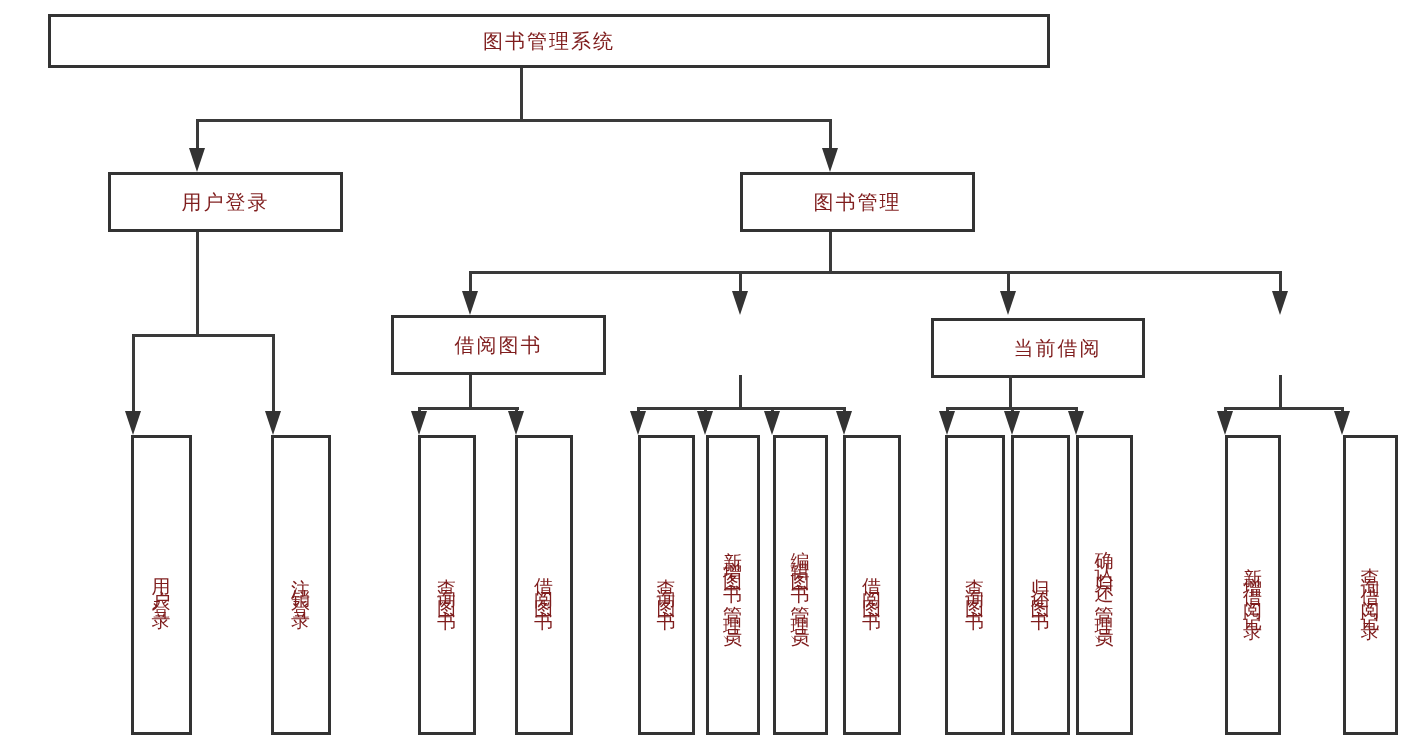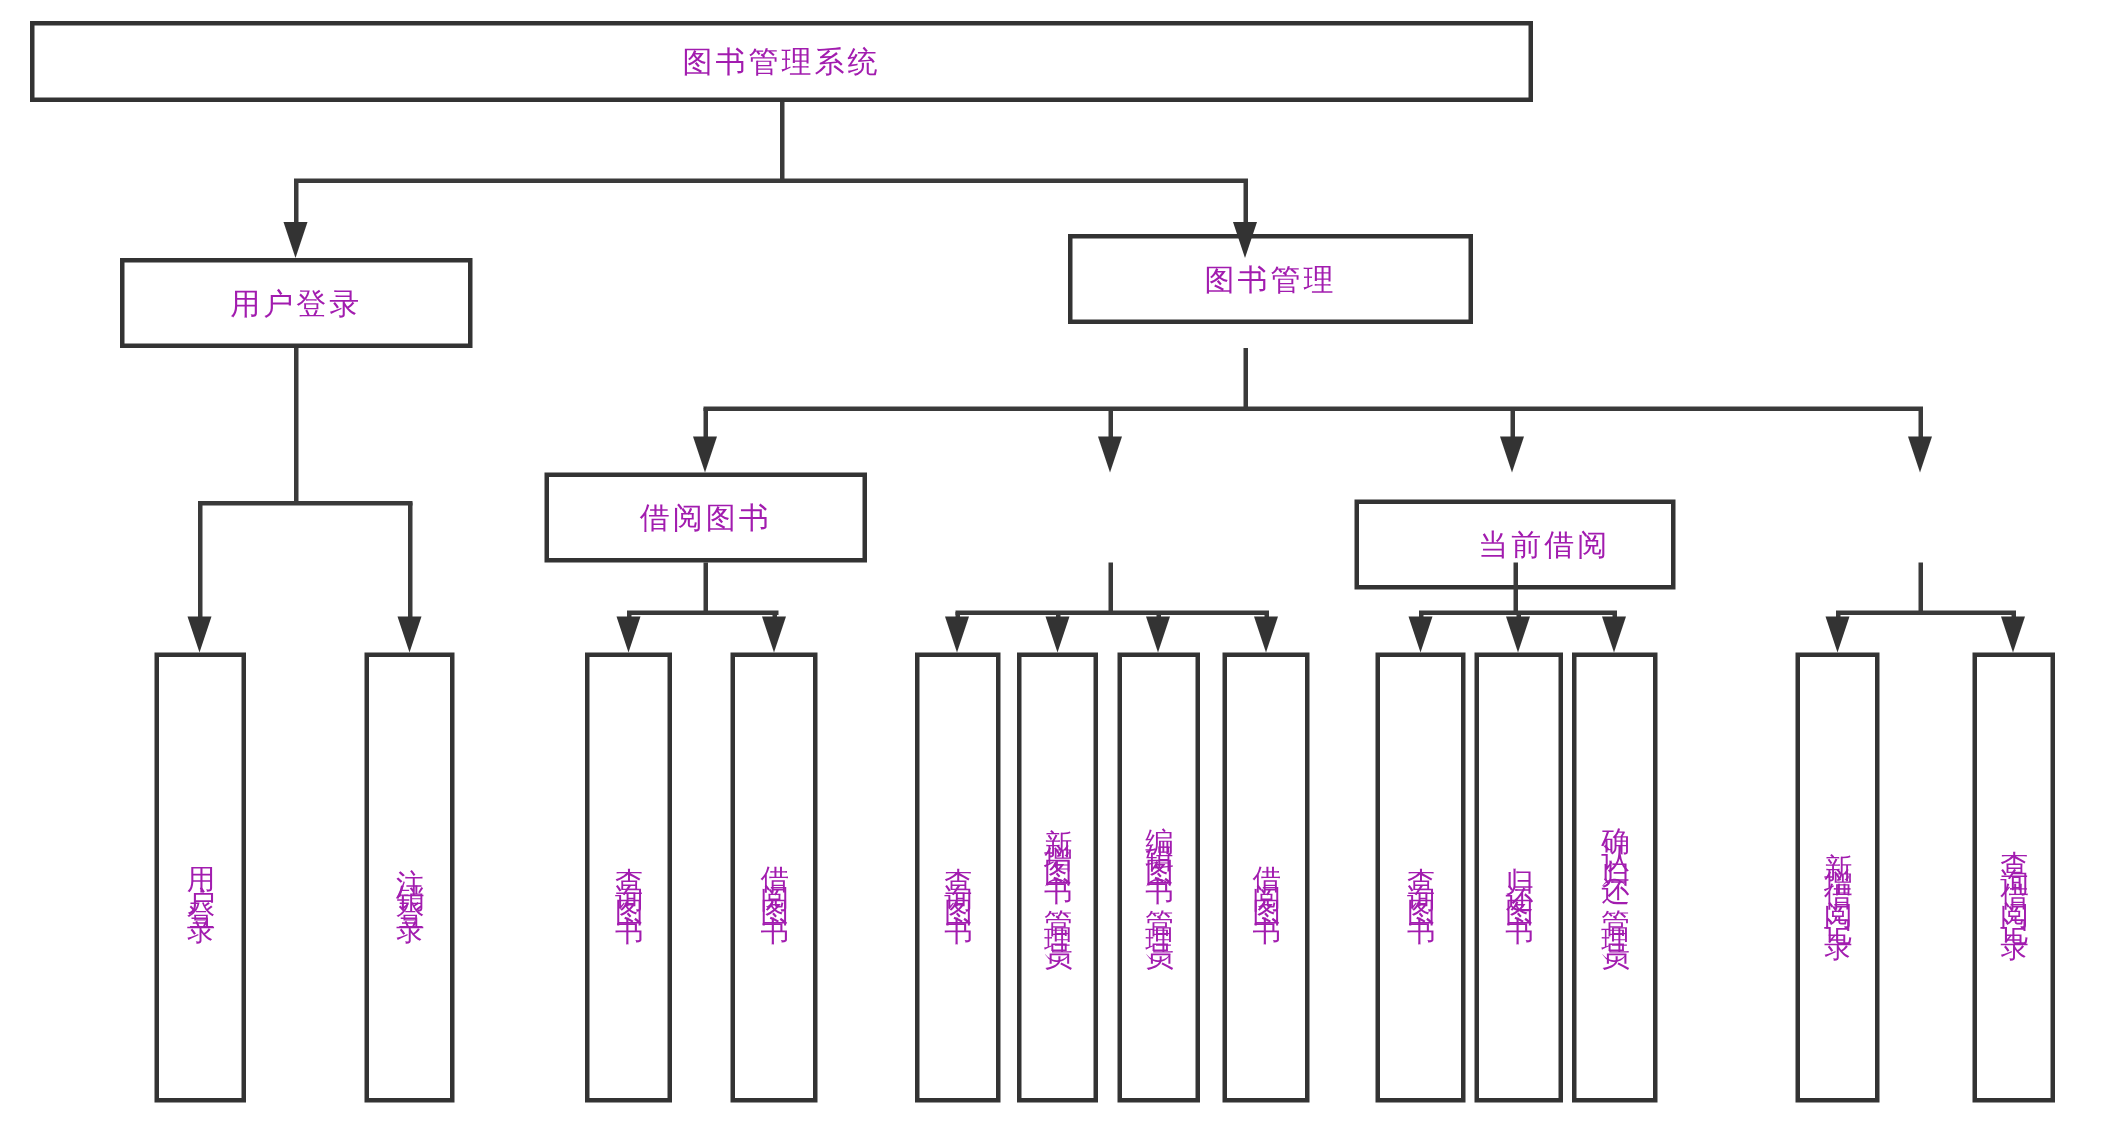--- a/index.html
+++ b/index.html
@@ -16,21 +16,22 @@
     overflow: hidden;
   }
   .node {
     position: absolute;
     box-sizing: border-box;
     background: #ffffff;
     border: 3px solid #333333;
     display: flex;
     align-items: center;
     justify-content: center;
-    color: #a21caf;
+    color: #7f1d1d;
+    margin-left: 28px;
   }
   .node.horizontal .node-label {
     font-size: 20px;
     letter-spacing: 2px;
     white-space: nowrap;
   }
   .node.vertical .node-label {
     writing-mode: vertical-rl;
     text-orientation: mixed;
     font-size: 19px;
@@ -66,27 +67,27 @@
 </head>
 <body>
 
 <div id="stage">
 <div class="node horizontal" style="left: 20px; top: 14px; width: 1002px; height: 54px;">
       <span class="node-label">图书管理系统</span>
     </div>
     <div class="node horizontal" style="left: 80px; top: 172px; width: 235px; height: 60px;">
       <span class="node-label">用户登录</span>
     </div>
-    <div class="node horizontal" style="left: 712px; top: 156px; width: 270px; height: 60px;">
+    <div class="node horizontal" style="left: 712px; top: 172px; width: 235px; height: 60px;">
       <span class="node-label">图书管理</span>
     </div>
     <div class="node horizontal" style="left: 363px; top: 315px; width: 215px; height: 60px;">
       <span class="node-label">借阅图书</span>
     </div>
-    <div class="node horizontal" style="left: 903px; top: 333px; width: 214px; height: 60px; padding-left: 39px;">
+    <div class="node horizontal" style="left: 903px; top: 318px; width: 214px; height: 60px; padding-left: 39px;">
       <span class="node-label">当前借阅</span>
     </div>
     <div class="node vertical" style="left: 103px; top: 435px; width: 61px; height: 300px;">
       <span class="node-label">用户登录</span>
     </div>
     <div class="node vertical" style="left: 243px; top: 435px; width: 60px; height: 300px;">
       <span class="node-label">注销登录</span>
     </div>
     <div class="node vertical" style="left: 390px; top: 435px; width: 58px; height: 300px;">
       <span class="node-label">查询图书</span>

